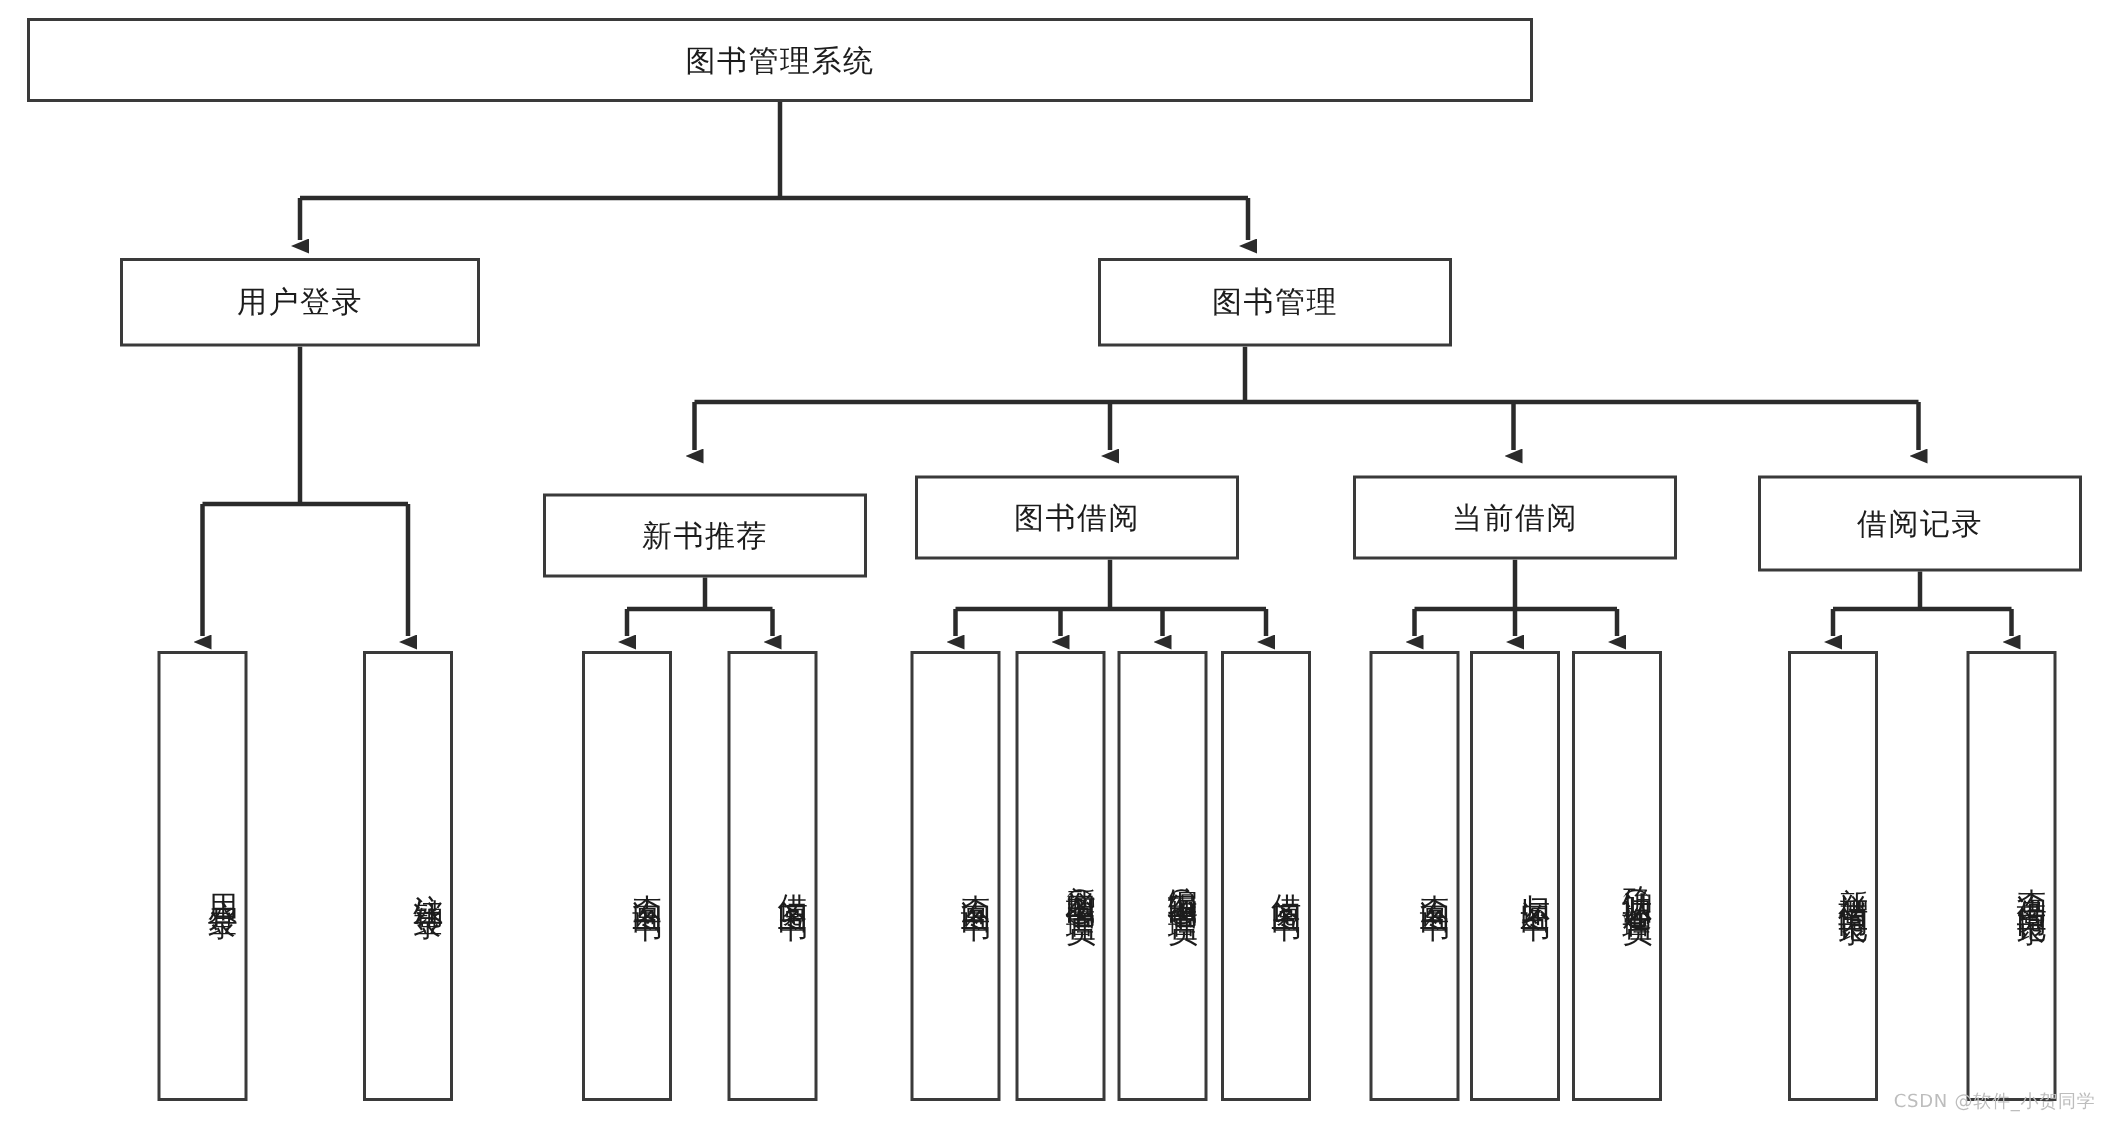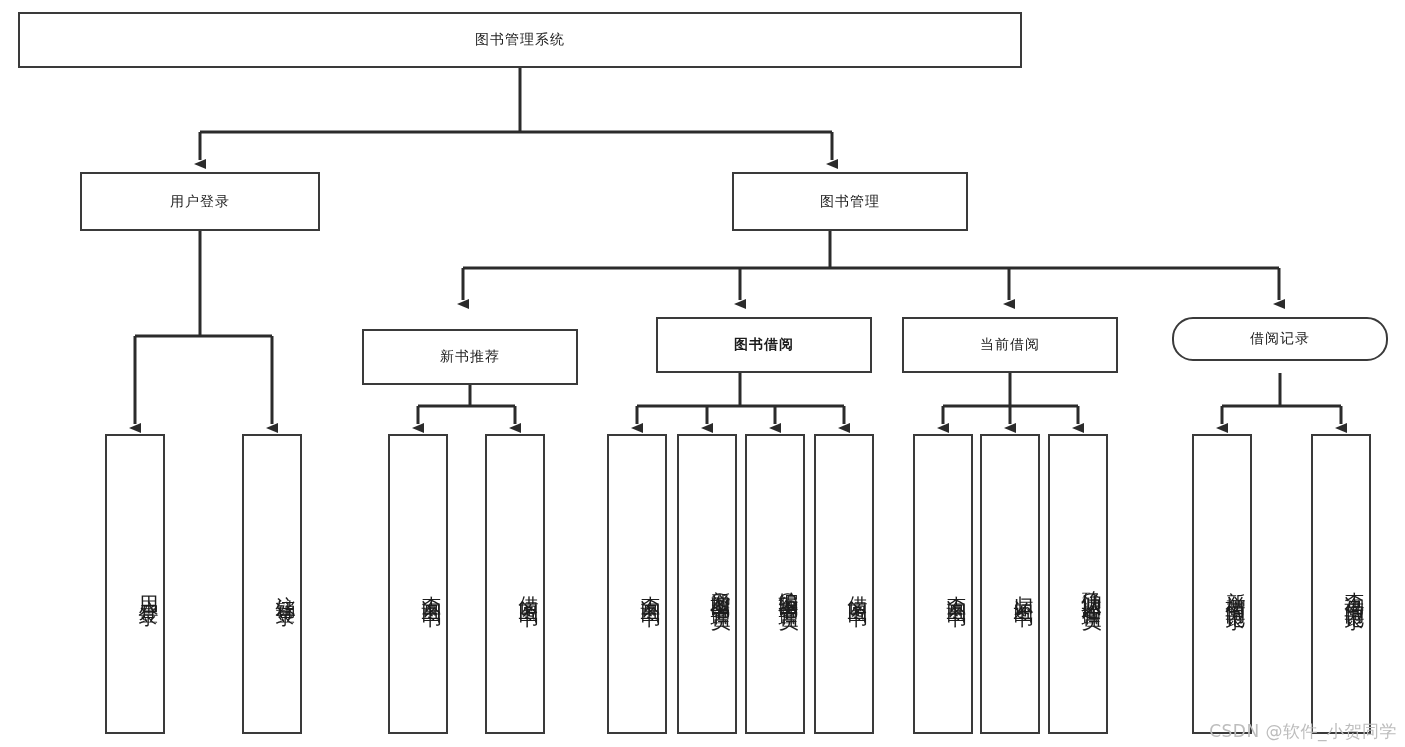--- a/index.html
+++ b/index.html
@@ -3,26 +3,26 @@
 <meta charset="utf-8">
 <style>
   html,body{margin:0;padding:0;background:#ffffff;}
   body{width:1405px;height:747px;overflow:hidden;
        font-family:"DejaVu Sans","Liberation Sans",sans-serif;}
   #stage{position:relative;width:1405px;height:747px;background:#fff;}
   svg#wires{position:absolute;left:0;top:0;width:1405px;height:747px;}
   .node{position:absolute;box-sizing:border-box;background:#ffffff;
         border:2.5px solid #3a3a3a;display:flex;align-items:center;
         justify-content:center;color:#1c1c1c;}
-  .node.horiz{font-size:14px;letter-spacing:1px;}
+  .node.horiz{font-size:20px;letter-spacing:1px;}
   .node.vert{writing-mode:vertical-rl;text-orientation:upright;
              font-size:20px;letter-spacing:4px;padding-top:8px;
              align-items:flex-start;justify-content:center;}
   .node.vert.tall{letter-spacing:3px;}
-  #watermark{position:absolute;right:8px;bottom:4px;font-size:17px;
+  #watermark{position:absolute;right:8px;bottom:4px;font-size:12px;
              color:#bdbdbd;letter-spacing:0.5px;white-space:nowrap;}
 </style>
 </head>
 <body>
 
 <div id="stage">
 
   <svg id="wires" viewBox="0 0 1405 747" xmlns="http://www.w3.org/2000/svg">
     <defs>
       <marker id="arrow" markerWidth="10" markerHeight="12" refX="1" refY="6" orient="auto" markerUnits="userSpaceOnUse">
@@ -72,23 +72,23 @@
       <path d="M1341,406 L1341,424" marker-end="url(#arrow)"></path>
     </g>
   </svg>
 
   <div class="node horiz" style="left:18px;top:12px;width:1004px;height:56px;">图书管理系统</div>
 
   <div class="node horiz" style="left:80px;top:172px;width:240px;height:59px;">用户登录</div>
   <div class="node horiz" style="left:712px;top:172px;width:236px;height:59px;margin-left:20px;">图书管理</div>
 
   <div class="node horiz" style="left:362px;top:329px;width:216px;height:56px;">新书推荐</div>
-  <div class="node horiz" style="left:656px;top:317px;width:216px;height:56px;font-weight:bold;">图书借阅</div>
+  <div class="node horiz" style="left:610px;top:317px;width:216px;height:56px;">图书借阅</div>
   <div class="node horiz" style="left:902px;top:317px;width:216px;height:56px;">当前借阅</div>
-  <div class="node horiz" style="left:1172px;top:317px;width:216px;height:44px;border-radius:21px;">借阅记录</div>
+  <div class="node horiz" style="left:1172px;top:317px;width:216px;height:64px;">借阅记录</div>
 
   <div class="node vert" style="left:105px;top:434px;width:60px;height:300px;">用户登录</div>
   <div class="node vert" style="left:242px;top:434px;width:60px;height:300px;">注销登录</div>
 
   <div class="node vert" style="left:388px;top:434px;width:60px;height:300px;">查询图书</div>
   <div class="node vert" style="left:485px;top:434px;width:60px;height:300px;">借阅图书</div>
 
   <div class="node vert" style="left:607px;top:434px;width:60px;height:300px;">查询图书</div>
   <div class="node vert tall" style="left:677px;top:434px;width:60px;height:300px;">新增图书（管理员）</div>
   <div class="node vert tall" style="left:745px;top:434px;width:60px;height:300px;">编辑图书（管理员）</div>

